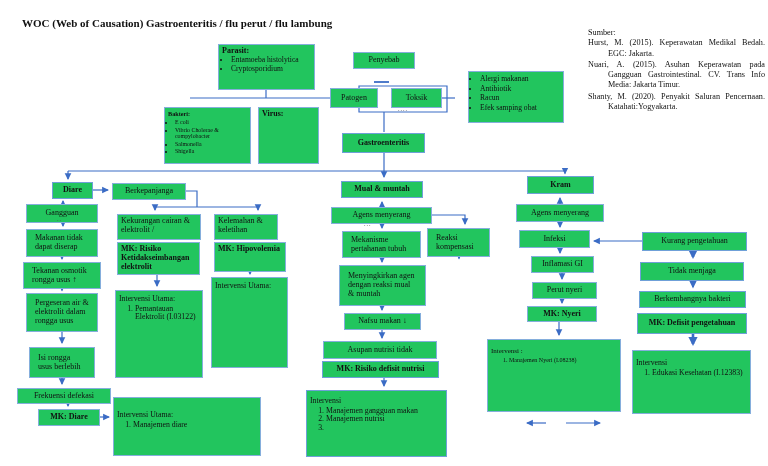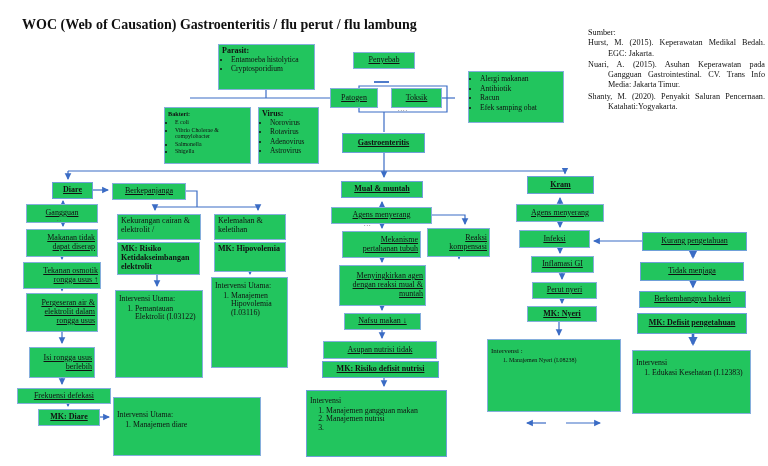--- a/index.html
+++ b/index.html
@@ -1,21 +1,21 @@
 <!DOCTYPE html>
 <html><head>
 <meta charset="utf-8">
 <style>
   html,body{margin:0;padding:0;background:#fff;}
   #stage{position:relative;width:768px;height:466px;background:#fff;overflow:hidden;
          font-family:"Liberation Serif","DejaVu Serif",serif;color:#111;}
   #wires{position:absolute;left:0;top:0;z-index:1;pointer-events:none;}
   .box{position:absolute;box-sizing:border-box;background:#22c55e;border:1.4px solid #85AEDC;
        z-index:2;font-size:8px;line-height:1.12;}
-  .center{display:flex;align-items:center;justify-content:center;text-align:right;padding:1px 2px;text-decoration:underline;}
+  .center{display:flex;align-items:center;justify-content:center;text-align:left;padding:1px 8px;}
   .bold{font-weight:bold;}
   .heavy{border-width:1.8px;border-color:#6FA0D8;}
   .lefty{padding:2px 3px;text-align:left;}
   .blist{margin:0;padding-left:9px;list-style:disc outside;}
   .blist li{margin:0 0 1px 0;}
   .olist{margin:1px 0 0 0;padding-left:16px;}
   .olist li{margin:0;}
   .txt{position:absolute;z-index:2;}
   .tiny-dots{position:absolute;z-index:3;font-size:6px;color:#555;letter-spacing:1px;}
   .hang{margin:0 0 1px 0;padding-left:20px;text-indent:-20px;text-align:justify;}
@@ -74,21 +74,21 @@
       <path d="M559,322 V335" marker-end="url(#ah)"></path>
       <path d="M642,241 H594" marker-end="url(#ah)"></path>
       <path d="M693,251 V257" stroke-width="2.6" marker-end="url(#ahb)"></path>
       <path d="M693,281 V287" stroke-width="1.8" marker-end="url(#ah)"></path>
       <path d="M693,334 V344" stroke-width="2.6" marker-end="url(#ahb)"></path>
       <path d="M546,423 H527" marker-end="url(#ah)"></path>
       <path d="M566,423 H600" marker-end="url(#ah)"></path>
     </g>
   </svg>
 
-  <div class="txt bold" style="left:22px;top:17px;font-size:14px">WOC (Web of Causation) Gastroenteritis / flu perut / flu lambung</div>
+  <div class="txt bold" style="left:22px;top:17px;font-size:11px">WOC (Web of Causation) Gastroenteritis / flu perut / flu lambung</div>
 
 
   <div class="txt" style="left:588px;top:28px;width:177px;font-size:8.2px;line-height:1.25">
     <div>Sumber:</div>
     <p class="hang">Hurst, M. (2015). Keperawatan Medikal Bedah. EGC: Jakarta.</p>
     <p class="hang">Nuari, A. (2015). Asuhan Keperawatan pada Gangguan Gastrointestinal. CV. Trans Info Media: Jakarta Timur.</p>
     <p class="hang">Shanty, M. (2020). Penyakit Saluran Pencernaan. Katahati:Yogyakarta.</p>
   </div>
 
   <div class="box lefty" style="left:218px;top:44px;width:97px;height:46px;overflow:hidden">
@@ -104,26 +104,20 @@
     <ul class="blist" style="font-size:5.9px;padding-left:7px">
       <li>E coli</li>
       <li>Vibrio Cholerae &amp; compylobacter</li>
       <li>Salmonella</li>
       <li>Shigella</li>
     </ul>
   </div>
 
   <div class="box lefty" style="left:258px;top:107px;width:61px;height:57px">
     <span class="bold">Virus:</span>
-    <ul class="blist" style="font-size:7.4px;padding-left:8px">
-      <li>Norovirus</li>
-      <li>Rotavirus</li>
-      <li>Adenovirus</li>
-      <li>Astrovirus</li>
-    </ul>
   </div>
 
   <div class="box lefty" style="left:468px;top:71px;width:96px;height:52px">
     <ul class="blist" style="font-size:7.6px;padding-left:8px;margin-top:1px">
       <li>Alergi makanan</li>
       <li>Antibiotik</li>
       <li>Racun</li>
       <li>Efek samping obat</li>
     </ul>
   </div>
@@ -155,27 +149,24 @@
 
   <div class="box lefty" style="left:117px;top:214px;width:84px;height:26px">Kekurangan cairan &amp; elektrolit /</div>
   <div class="box lefty bold" style="left:117px;top:242px;width:83px;height:33px">MK: Risiko Ketidakseimbangan elektrolit</div>
   <div class="box lefty" style="left:115px;top:290px;width:88px;height:88px;padding-top:4px;font-size:7.8px">
     <div>Intervensi Utama:</div>
     <ol class="olist">
       <li>Pemantauan Elektrolit (I.03122)</li>
     </ol>
   </div>
 
-  <div class="box lefty" style="left:214px;top:214px;width:72px;height:26px">Kelemahan &amp; keletihan</div>
+  <div class="box lefty" style="left:214px;top:214px;width:64px;height:26px">Kelemahan &amp; keletihan</div>
   <div class="box lefty bold" style="left:214px;top:242px;width:72px;height:30px">MK: Hipovolemia</div>
   <div class="box lefty" style="left:211px;top:277px;width:77px;height:91px;padding-top:4px;font-size:7.8px">
     <div>Intervensi Utama:</div>
-    <ol class="olist">
-      <li>Manajemen Hipovolemia (I.03116)</li>
-    </ol>
   </div>
 
   <div class="box center" style="left:331px;top:207px;width:101px;height:17px">Agens menyerang</div>
   <div class="box center" style="left:342px;top:231px;width:79px;height:27px">Mekanisme pertahanan tubuh</div>
   <div class="box center" style="left:339px;top:265px;width:87px;height:41px">Menyingkirkan agen dengan reaksi mual &amp; muntah</div>
   <div class="box center" style="left:344px;top:313px;width:77px;height:17px">Nafsu makan ↓</div>
   <div class="box center" style="left:323px;top:341px;width:114px;height:18px">Asupan nutrisi tidak</div>
   <div class="box center bold heavy" style="left:322px;top:361px;width:117px;height:17px">MK: Risiko defisit nutrisi</div>
 
   <div class="box center" style="left:427px;top:228px;width:63px;height:29px">Reaksi kompensasi</div>

